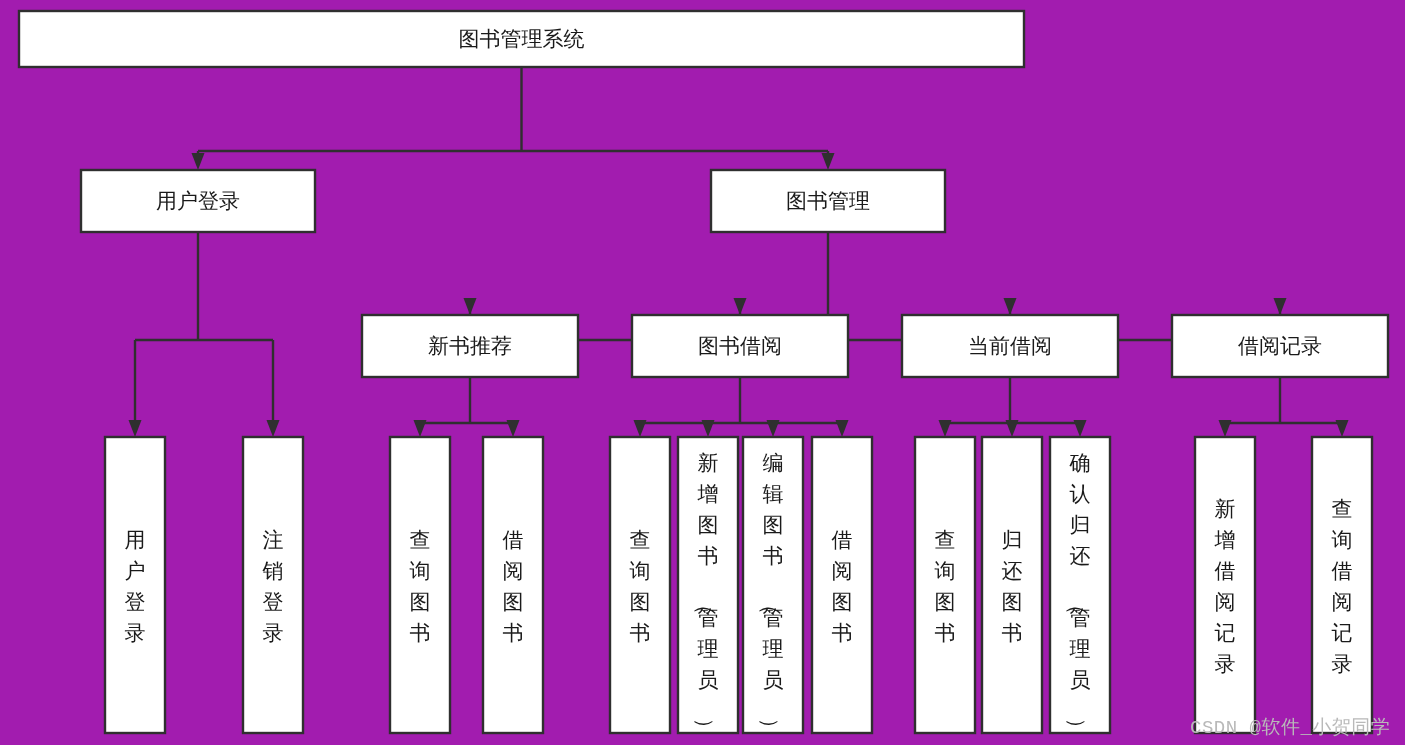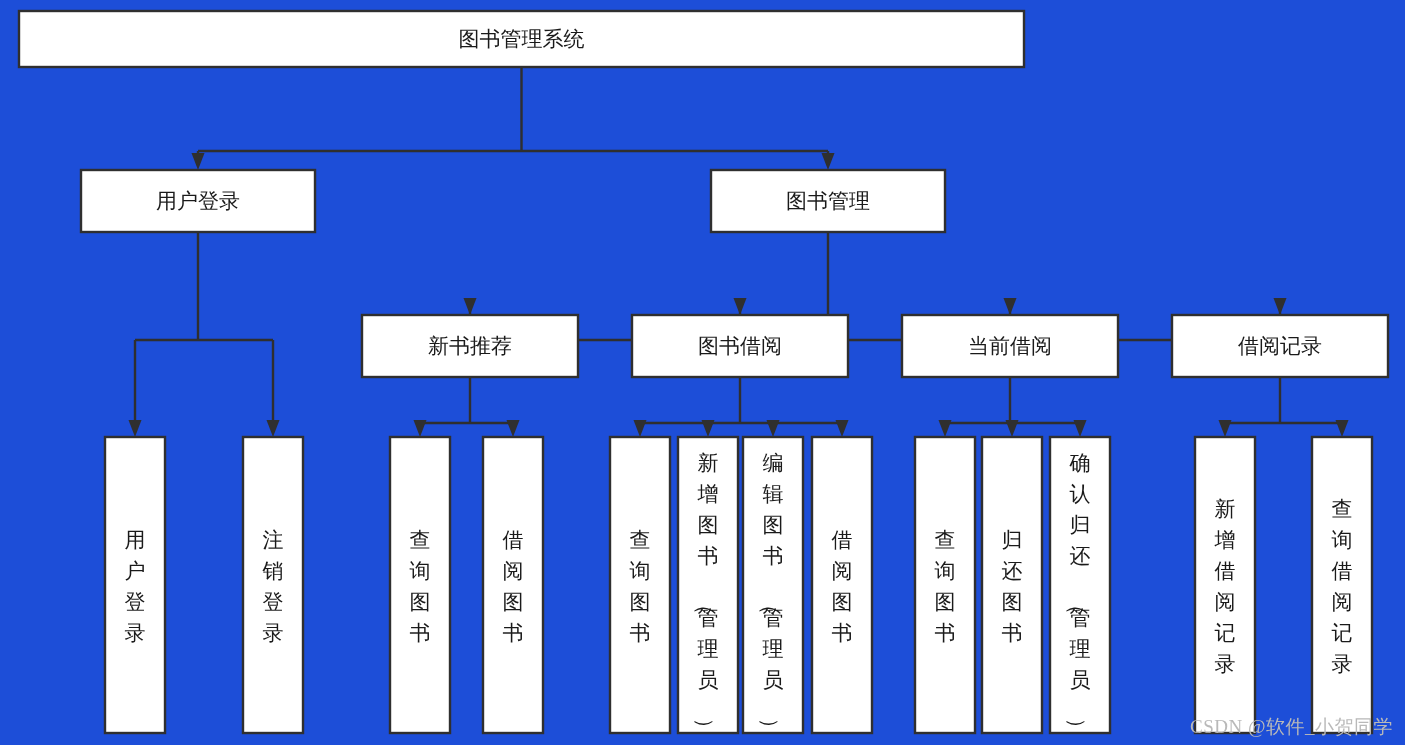--- a/index.html
+++ b/index.html
@@ -12,21 +12,21 @@
     width: 1405px;
     height: 747px;
     font-family: "Liberation Sans", "DejaVu Sans", sans-serif;
     overflow: hidden;
     position: relative;
   }
   #diagram-root {
     position: relative;
     width: 1405px;
     height: 745px;
-    background: #1d4ed8;
+    background: #a21caf;
   }
   svg#tree-svg {
     position: absolute;
     left: 0;
     top: 0;
     width: 1405px;
     height: 747px;
     display: block;
   }
   .node-rect {
@@ -52,21 +52,21 @@
     dominant-baseline: middle;
   }
   .node-label-vertical {
     fill: #1a1a1a;
     font-family: "Liberation Sans", "DejaVu Sans", sans-serif;
     font-size: 21px;
     text-anchor: middle;
   }
   .watermark {
     position: absolute;
-    font-family: Liberation Serif, serif;
+    font-family: Liberation Mono, monospace;
     font-size: 19px;
     color: #b9b9b9;
     white-space: nowrap;
     letter-spacing: 0.5px;
     pointer-events: none;
     user-select: none;
   }
 </style>
 </head>
 <body>

